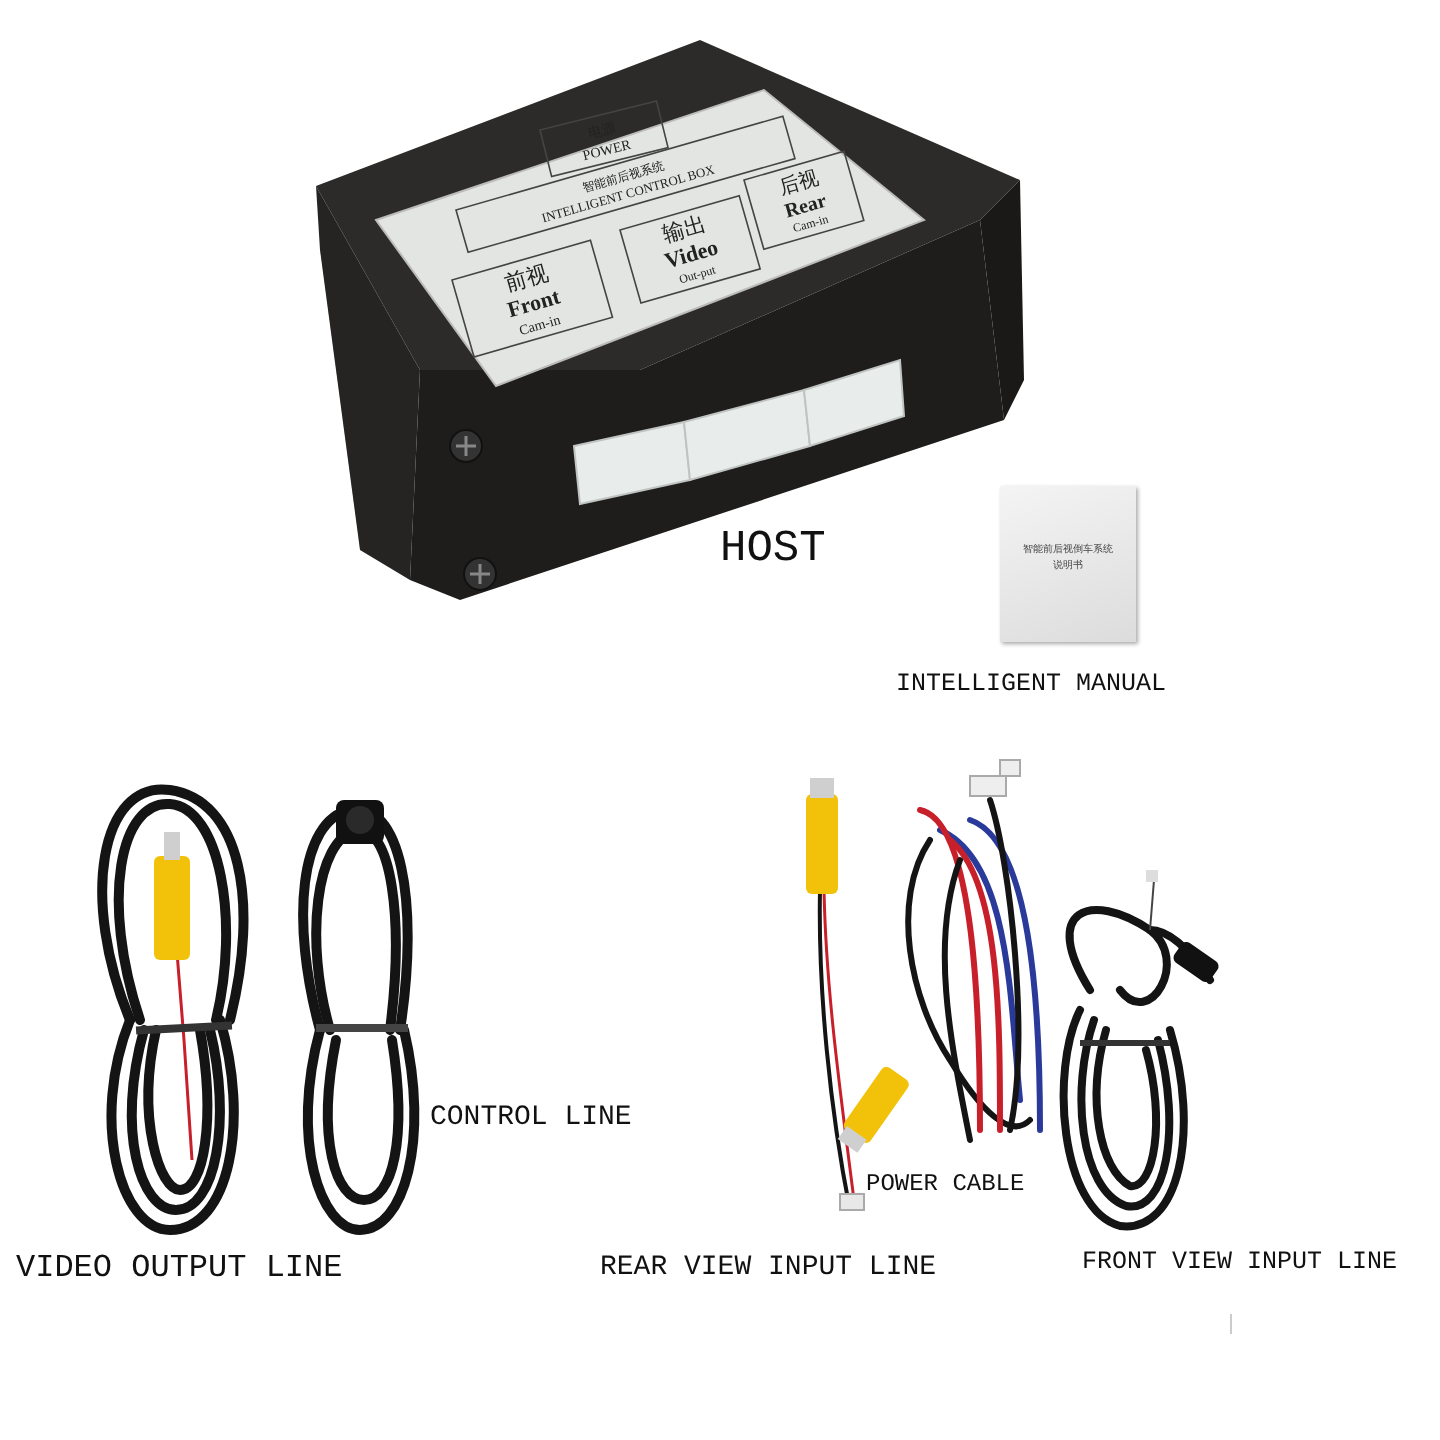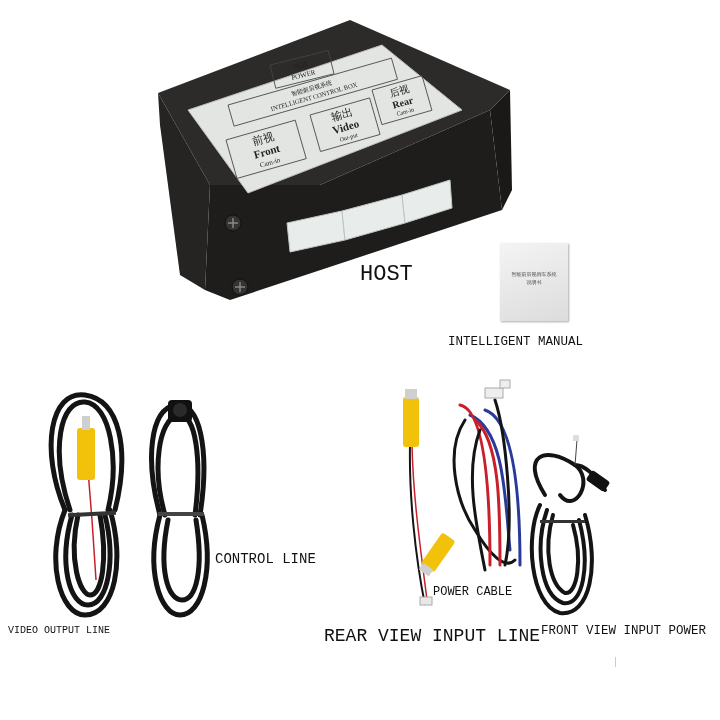--- a/index.html
+++ b/index.html
@@ -82,21 +82,21 @@
     <path d="M40,120 C20,60 30,10 55,12 C80,14 90,70 78,120"></path>
     <path d="M35,120 C15,170 30,225 55,225 C85,225 95,170 80,120"></path>
     <path d="M42,125 C28,175 40,215 58,215 C78,215 86,170 75,125"></path>
     <path d="M48,125 C38,170 50,205 60,205 C72,205 78,170 70,125"></path>
   </g>
   <path d="M58,80 L62,130 L66,190" stroke="#c8202a" stroke-width="1.5" fill="none"></path>
   <rect x="38" y="122" width="48" height="4" fill="#333" transform="rotate(-3 62 124)"></rect>
   <rect x="47" y="38" width="18" height="52" rx="3" fill="#f2c20a"></rect>
   <rect x="52" y="26" width="8" height="14" fill="#cfcfcf"></rect>
 </svg>
-<div class="caption" style="left:8px;top:625px;font-size:10px;">VIDEO OUTPUT LINE</div>
+<div class="caption" style="left:8px;top:625px;font-size:16px;">VIDEO OUTPUT LINE</div>
 
 <svg style="left:140px;top:390px;" width="90" height="230">
   <g fill="none" stroke="#141414" stroke-width="5" stroke-linecap="round">
     <path d="M20,125 C5,70 10,20 35,15 C60,10 70,60 60,125"></path>
     <path d="M25,125 C12,80 18,30 38,25 C56,22 62,70 55,125"></path>
     <path d="M20,125 C5,180 20,225 40,225 C62,225 75,180 62,125"></path>
     <path d="M28,130 C18,180 28,210 42,210 C56,210 64,180 56,130"></path>
   </g>
   <rect x="28" y="10" width="24" height="22" rx="4" fill="#111"></rect>
   <circle cx="40" cy="20" r="7" fill="#2a2a2a"></circle>
@@ -108,21 +108,21 @@
   <path d="M15,60 C14,110 20,170 30,220" stroke="#141414" stroke-width="2" fill="none"></path>
   <path d="M17,60 C18,110 25,160 32,215" stroke="#c8202a" stroke-width="1.5" fill="none"></path>
   <rect x="8" y="12" width="16" height="50" rx="3" fill="#f2c20a"></rect>
   <rect x="10" y="4" width="12" height="10" fill="#cfcfcf"></rect>
   <g transform="rotate(35 45 170)">
     <rect x="34" y="150" width="16" height="38" rx="3" fill="#f2c20a"></rect>
     <rect x="36" y="186" width="12" height="8" fill="#cfcfcf"></rect>
   </g>
   <rect x="25" y="212" width="12" height="8" fill="#e8e8e8" stroke="#aaa"></rect>
 </svg>
-<div class="caption" style="left:324px;top:626px;font-size:18px;">REAR VIEW INPUT LINE</div>
+<div class="caption" style="left:300px;top:626px;font-size:14px;">REAR VIEW INPUT LINE</div>
 
 <svg style="left:445px;top:380px;" width="90" height="200">
   <g fill="none" stroke-width="3" stroke-linecap="round">
     <path d="M20,40 C0,70 10,120 30,150 C45,175 60,190 70,180" stroke="#141414"></path>
     <path d="M25,35 C60,50 60,120 65,170" stroke="#2a3a9a"></path>
     <path d="M30,40 C55,60 55,130 55,185" stroke="#c8202a"></path>
     <path d="M40,30 C70,40 75,120 75,185" stroke="#2a3a9a"></path>
     <path d="M15,25 C40,30 45,110 45,185" stroke="#c8202a"></path>
     <path d="M35,50 C20,90 30,140 40,190" stroke="#141414"></path>
     <path d="M50,20 C60,50 70,140 60,185" stroke="#141414"></path>
@@ -138,15 +138,15 @@
     <path d="M25,70 C10,100 15,170 45,178 C75,182 85,130 70,80"></path>
     <path d="M32,75 C20,110 25,160 48,168 C68,172 76,130 64,85"></path>
     <path d="M38,80 C28,115 35,150 50,158 C62,160 68,125 58,90"></path>
     <path d="M60,30 C70,30 80,40 90,55"></path>
   </g>
   <rect x="72" y="40" width="22" height="12" rx="3" fill="#111" transform="rotate(35 83 46)"></rect>
   <path d="M60,30 L62,5" stroke="#444" stroke-width="1" fill="none"></path>
   <rect x="58" y="0" width="6" height="6" fill="#ddd"></rect>
   <rect x="25" y="85" width="45" height="3" fill="#333"></rect>
 </svg>
-<div class="caption" style="left:541px;top:624px;font-size:12.5px;">FRONT VIEW INPUT POWER</div>
+<div class="caption" style="left:541px;top:624px;font-size:12.5px;">FRONT VIEW INPUT LINE</div>
 
 <div class="abs" style="left:615px;top:657px;width:1px;height:10px;background:#ccc;"></div>
 
 </body></html>

